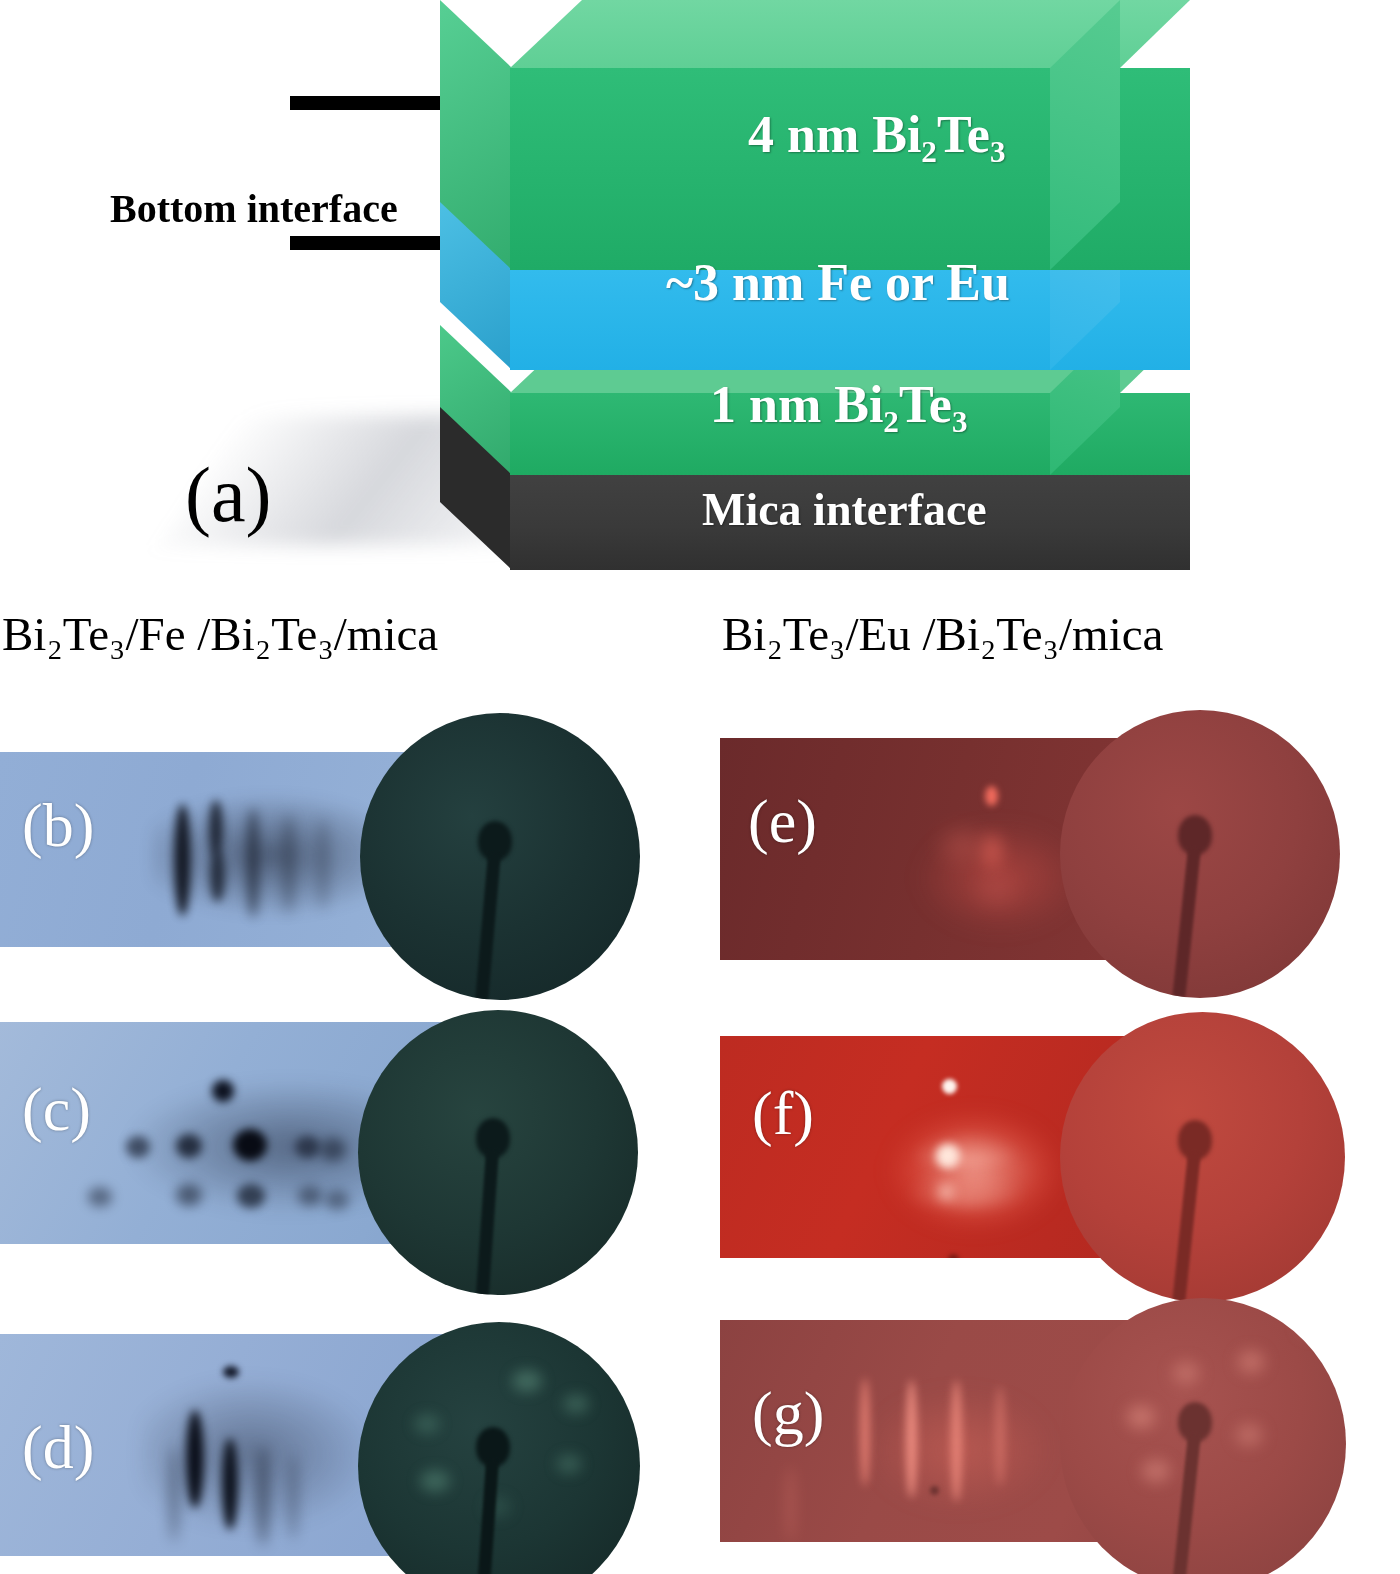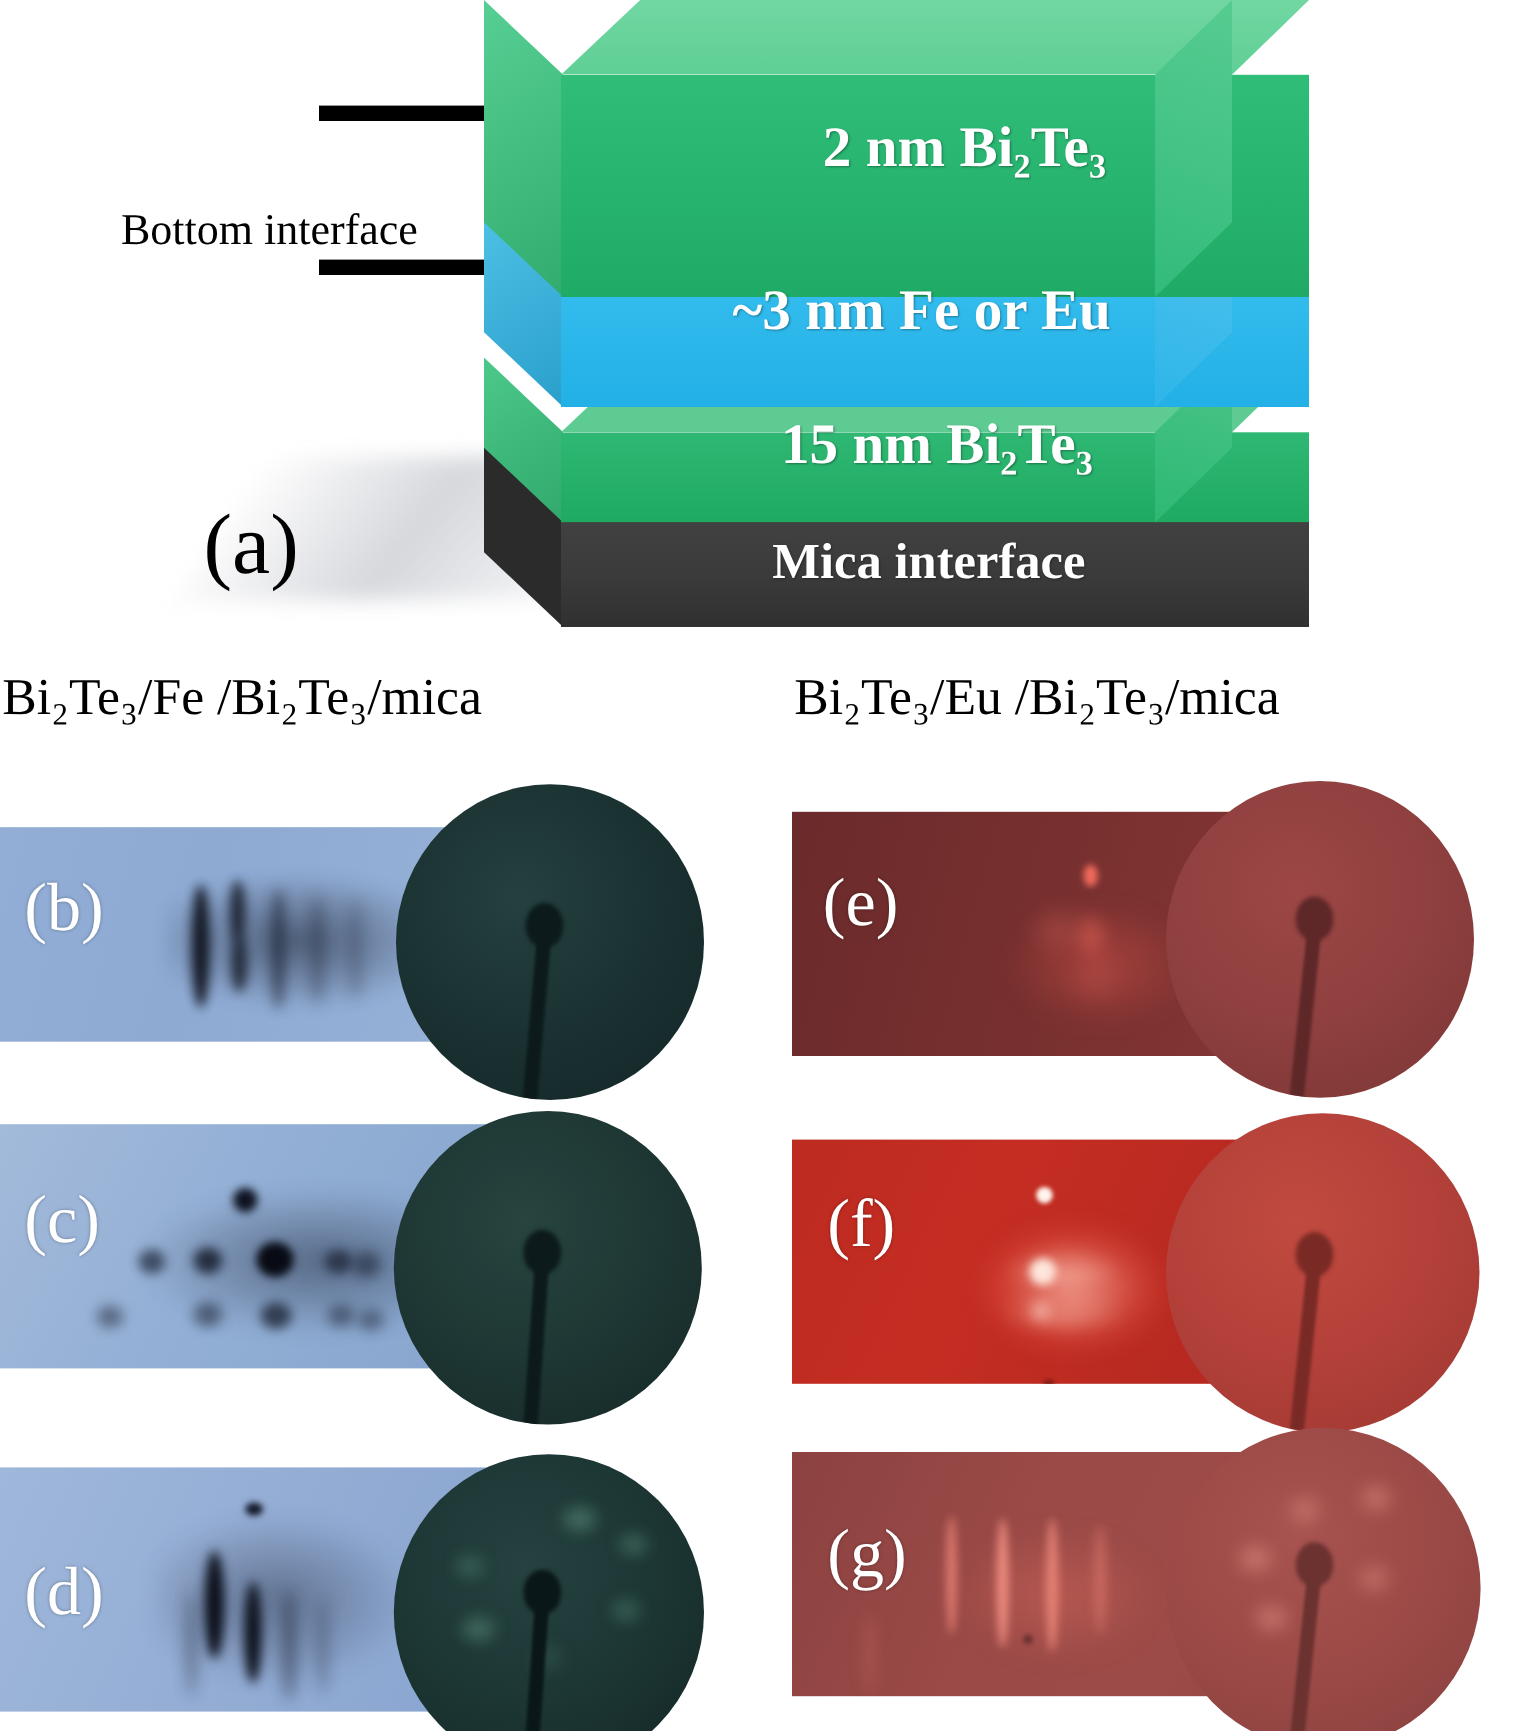--- a/index.html
+++ b/index.html
@@ -5,21 +5,21 @@
   html,body{margin:0;padding:0;background:#ffffff;}
   body{width:1400px;height:1574px;position:relative;overflow:hidden;
        font-family:"Liberation Serif","DejaVu Serif",serif;}
 
   
   #panel-a{position:absolute;left:0;top:0;width:1400px;height:595px;}
 
   .ann-text{position:absolute;font-size:40px;color:#000;white-space:nowrap;
             font-family:"Liberation Serif","DejaVu Serif",serif;}
   #top-interface-label{left:137px;top:40px;}
-  #bottom-interface-label{left:110px;top:185px;}
+  #bottom-interface-label{left:110px;top:185px;font-weight:bold;}
 
   
   .leader{position:absolute;}
   .leader .hbar{position:absolute;height:14px;background:#000;}
   .leader .vbar{position:absolute;width:14px;background:#000;}
   .leader .knob{position:absolute;width:40px;height:40px;border-radius:50%;background:#000;}
 
   #leader-top{left:290px;top:96px;width:310px;height:80px;}
   #leader-top .hbar{left:0;top:0;width:276px;}
   #leader-top .vbar{left:262px;top:0;height:52px;}
@@ -133,23 +133,23 @@
       <div class="front" style="top:68px;height:202px;
                background:linear-gradient(180deg,#2fbd78 0%,#1fab66 100%);
                clip-path:polygon(0 0,610px 0,680px -68px,680px 202px,0 202px);"></div>
       <div class="topface" style="top:0;height:68px;background:linear-gradient(180deg,#71d7a2 0%,#5fcf95 100%);
                clip-path:polygon(0 68px,72px 0,680px 0,610px 68px);"></div>
       <div style="position:absolute;left:610px;top:0;width:140px;height:270px;
                background:linear-gradient(200deg,#5acd93 0%,#32bb7b 100%);
                clip-path:polygon(0 68px,70px 0,70px 202px,0 270px);"></div>
     </div>
 
-    <div class="lbl" style="left:308px;top:105px;font-size:52px;">2 nm Bi₂Te₃</div>
+    <div class="lbl" style="left:308px;top:105px;font-size:52px;">4 nm Bi₂Te₃</div>
     <div class="lbl" style="left:226px;top:253px;font-size:52px;">~3 nm Fe or Eu</div>
-    <div class="lbl" style="left:270px;top:375px;font-size:52px;">15 nm Bi₂Te₃</div>
+    <div class="lbl" style="left:270px;top:375px;font-size:52px;">1 nm Bi₂Te₃</div>
     <div class="lbl" style="left:262px;top:483px;font-size:46px;">Mica interface</div>
   </div>
 
   <div class="ann-text" style="left:185px;top:450px;font-size:78px;">(a)</div>
 </div>
 
 <div class="col-heading" style="left:2px;top:607px;">Bi₂Te₃/Fe /Bi₂Te₃/mica</div>
 <div class="col-heading" style="left:722px;top:607px;">Bi₂Te₃/Eu /Bi₂Te₃/mica</div>
 
 <div class="rheed" style="left:0px;top:752px;width:520px;height:195px;">

